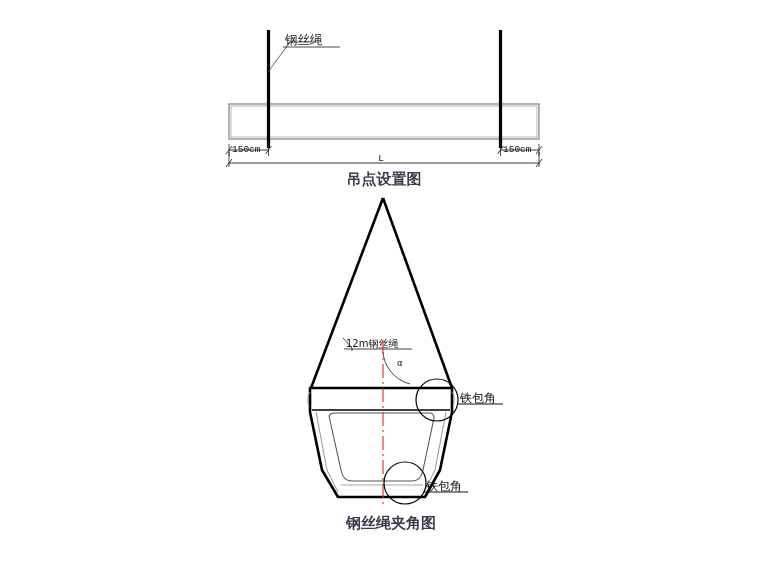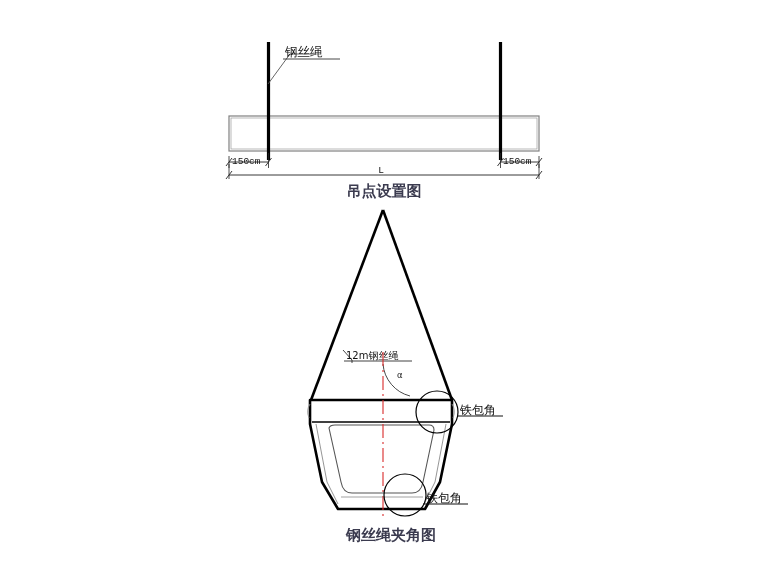--- a/index.html
+++ b/index.html
@@ -10,21 +10,21 @@
   }
   body {
     width: 760px;
     height: 564px;
     font-family: "Liberation Sans", "DejaVu Sans", sans-serif;
     overflow: hidden;
     position: relative;
   }
   #canvas-root {
     position: absolute;
-    left: 0; top: 12px;
+    left: 0; top: 0;
     width: 760px;
     height: 444px;
     text-align: right;
   }
   svg { display: block; }
   .cjk {
     font-family: "DejaVu Sans", "Liberation Sans", sans-serif;
   }
   text { white-space: pre; }
 </style>

